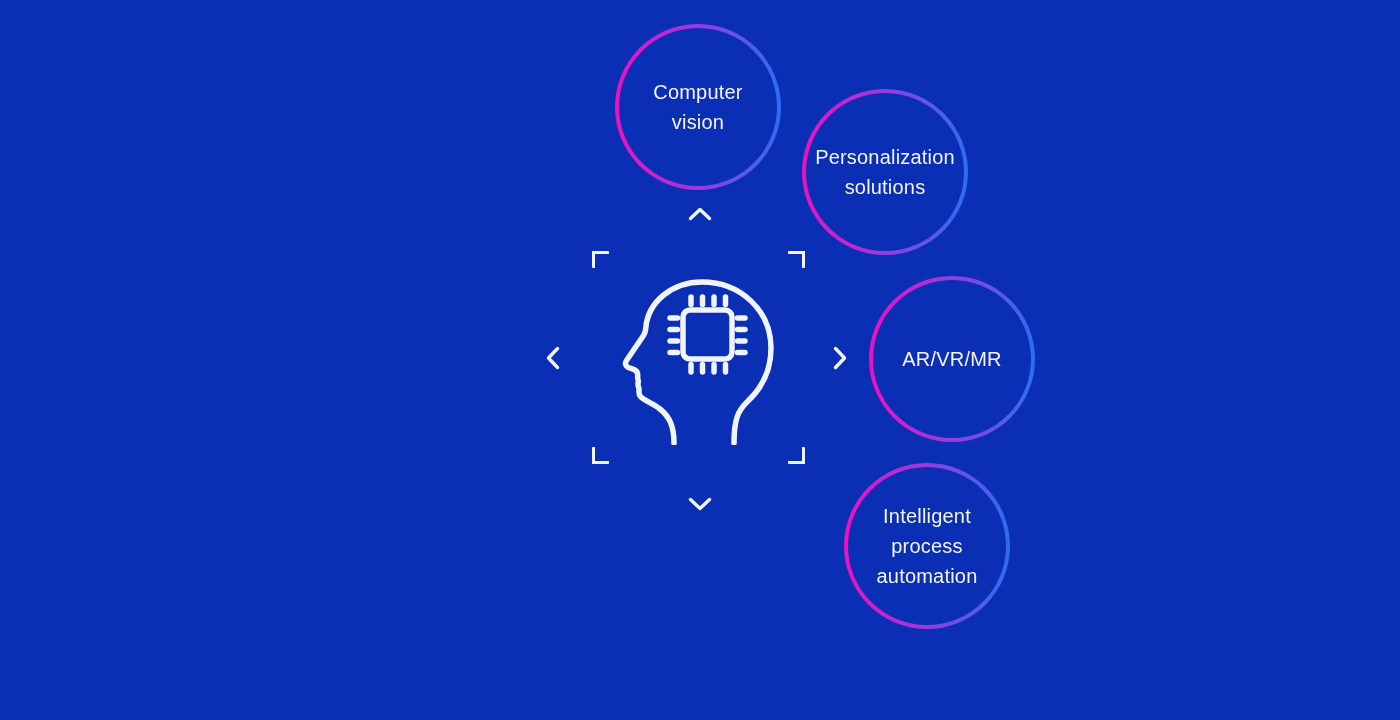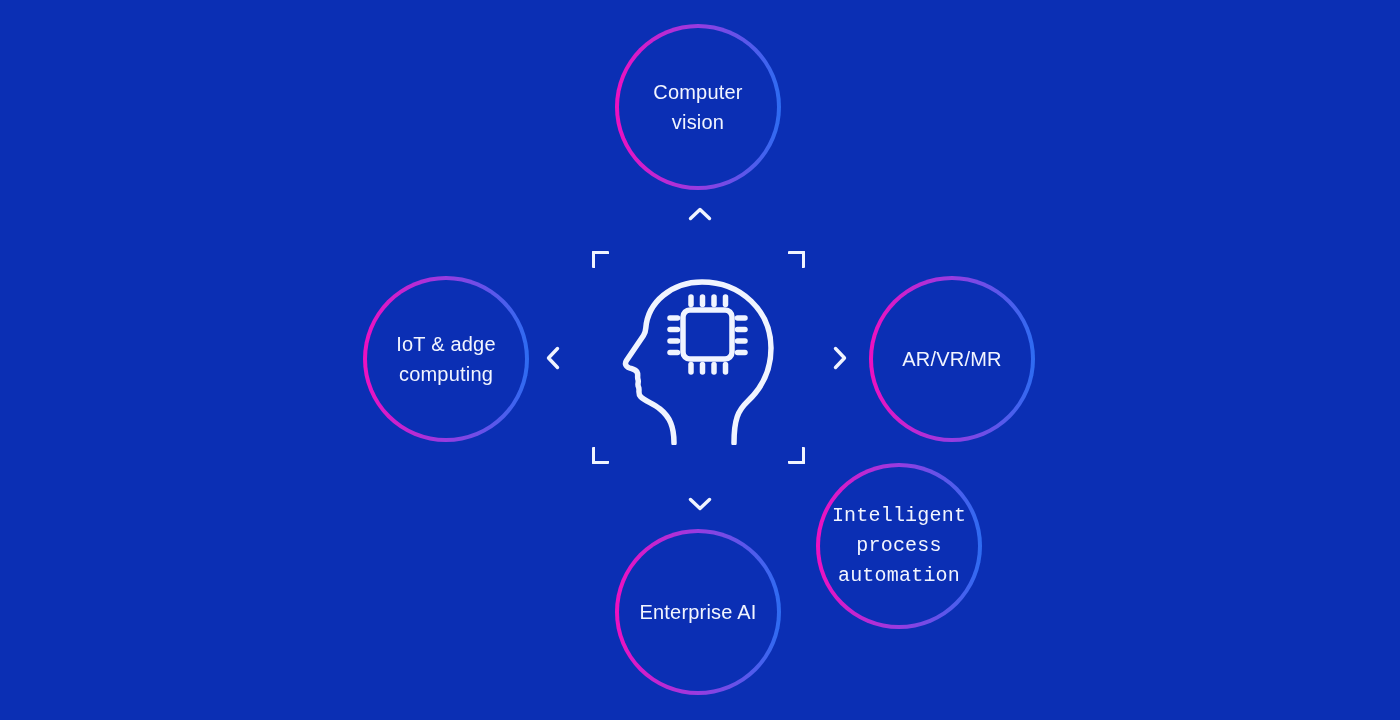--- a/index.html
+++ b/index.html
@@ -22,21 +22,21 @@
     display:flex;align-items:center;justify-content:center;
   }
   .node-label{
     color:var(--label,#f2f5ff);
     font-size:20px;line-height:30px;font-weight:400;
     text-align:center;white-space:pre-line;letter-spacing:.2px;
   }
   .pos-0{left:615px;top:24px;}   
   .pos-1{left:802px;top:89px;}   
   .pos-2{left:869px;top:276px;}  
-  .pos-3{left:816px;top:463px;font-family:Liberation Mono, monospace;}  
+  .pos-3{left:844px;top:463px;}  
   .pos-4{left:615px;top:529px;}  
   .pos-5{left:430px;top:463px;}  
   .pos-6{left:363px;top:276px;}  
   .pos-7{left:430px;top:89px;}   
 
   
   .center-frame{position:absolute;left:592px;top:251px;width:213px;height:213px;}
   .corner{position:absolute;width:14px;height:14px;border:0 solid var(--line,#eef2ff);border-radius:1px;}
   .corner.tl{left:0;top:0;border-top-width:3px;border-left-width:3px;}
   .corner.tr{right:0;top:0;border-top-width:3px;border-right-width:3px;}
@@ -110,36 +110,31 @@
   <svg class="chevron chev-right" width="14" height="24" viewBox="0 0 14 24" fill="none">
     <polyline points="2.5,2.5 11.5,12 2.5,21.5" stroke="var(--line,#f0f4ff)" stroke-width="3.4" stroke-linecap="round" stroke-linejoin="round"></polyline>
   </svg>
 
 <div class="node pos-0">
     <div class="node-inner">
       <div class="node-label">Computer
 vision</div>
     </div>
   </div>
+    <div class="node pos-1">
+    <div class="node-inner">
+      <div class="node-label">Personalization
+solutions</div>
+    </div>
+  </div>
     <div class="node pos-2">
     <div class="node-inner">
       <div class="node-label">AR/VR/MR</div>
     </div>
   </div>
     <div class="node pos-3">
     <div class="node-inner">
       <div class="node-label">Intelligent
 process
 automation</div>
     </div>
   </div>
-    <div class="node pos-4">
-    <div class="node-inner">
-      <div class="node-label">Enterprise AI</div>
-    </div>
-  </div>
-    <div class="node pos-6">
-    <div class="node-inner">
-      <div class="node-label">IoT &amp; adge
-computing</div>
-    </div>
-  </div>
   </div>
 
 </body></html>

